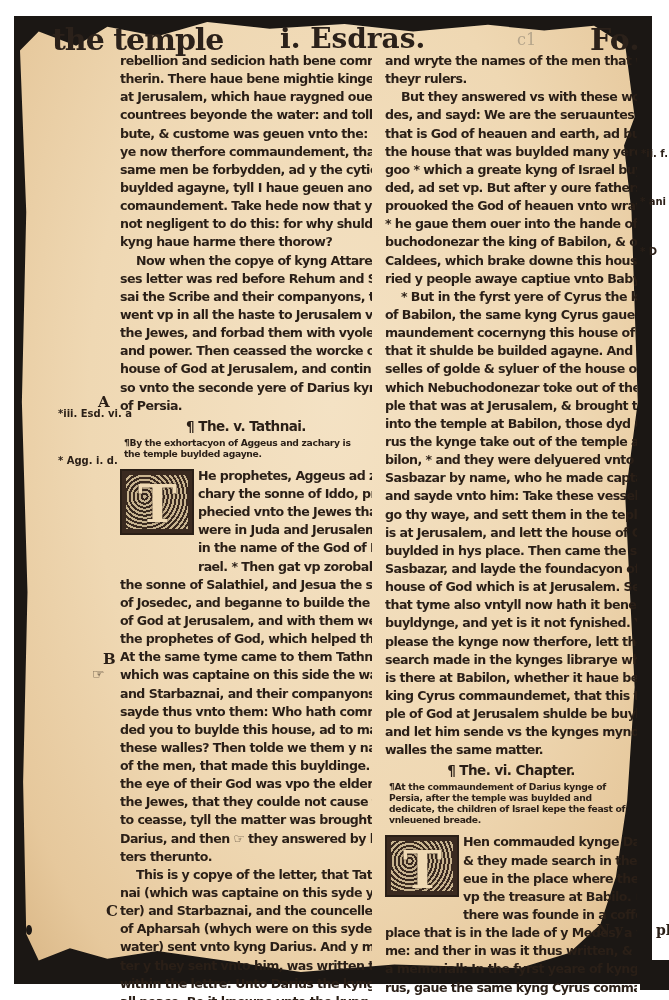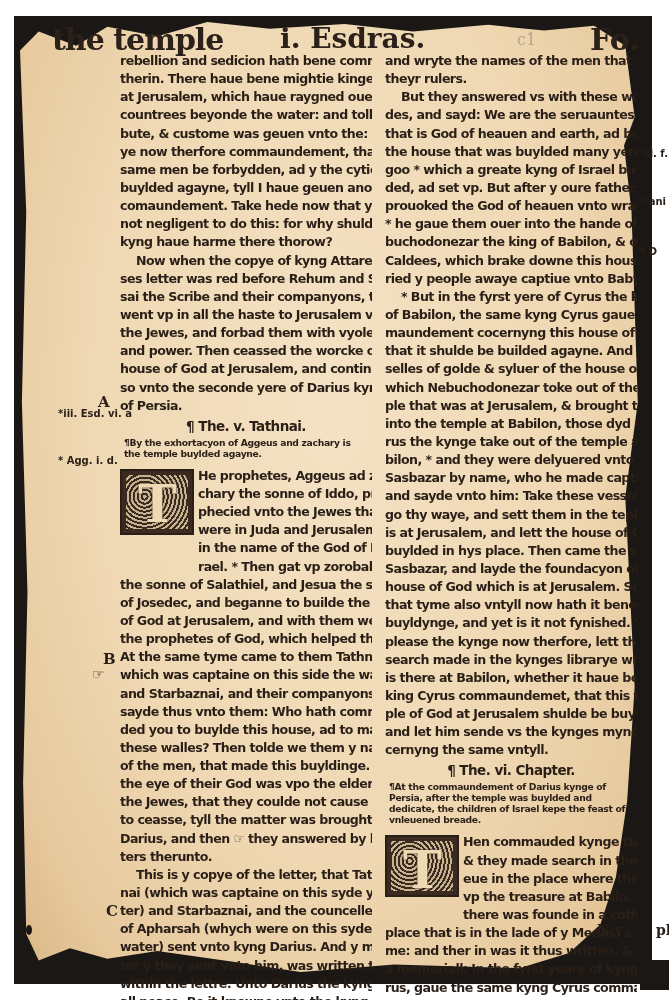--- a/index.html
+++ b/index.html
@@ -158,21 +158,21 @@
   <div class="ln">Sasbazar, and layde the foundacyon of the</div>
   <div class="ln">house of God which is at Jerusalem. Sence</div>
   <div class="ln">that tyme also vntyll now hath it bene in</div>
   <div class="ln">buyldynge, and yet is it not fynished. Yf it</div>
   <div class="ln">please the kynge now therfore, lett there be</div>
   <div class="ln">search made in the kynges librarye whych</div>
   <div class="ln">is there at Babilon, whether it haue bene</div>
   <div class="ln">king Cyrus commaundemet, that this tem-</div>
   <div class="ln">ple of God at Jerusalem shulde be buylded:</div>
   <div class="ln">and let him sende vs the kynges mynde con-</div>
-  <div class="ln">cernyng the same vntyll.</div>
+  <div class="ln">walles the same matter.</div>
 
   <div class="chap">¶ <span>The. vi. Chapter.</span></div>
   <div class="summary">¶<span>At the commaundement of Darius kynge of Persia, after the temple was buylded and dedicate, the children of Israel kepe the feast of vnleuened breade.</span></div>
 
   <div class="dropcap-row">
     <div class="dropcap" style="height:62px;">
       <div class="inner"></div>
       <div class="letter">T</div>
     </div>
     <div class="dropcap-lines">

